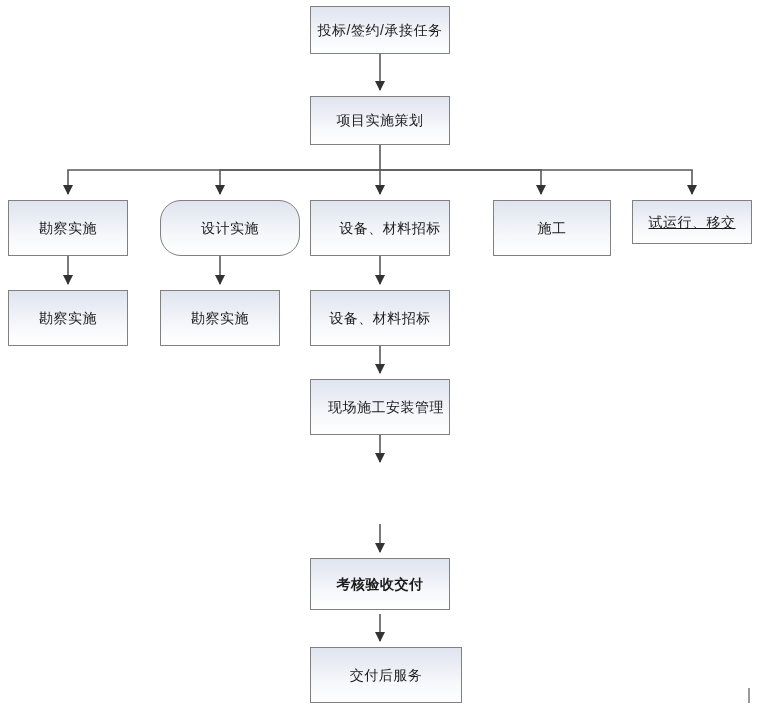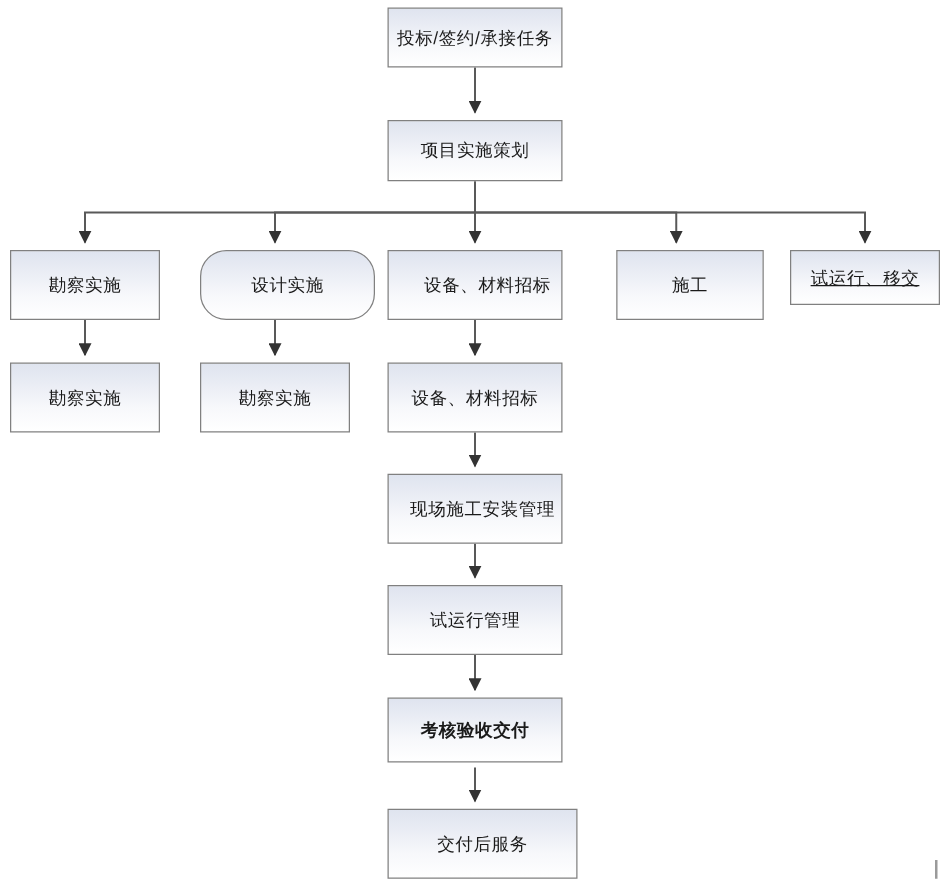--- a/index.html
+++ b/index.html
@@ -89,18 +89,17 @@
   <div class="node" style="left: 310px; top: 96px; width: 140px; height: 49px;">项目实施策划</div>
   <div class="node" style="left: 8px; top: 200px; width: 120px; height: 56px;">勘察实施</div>
   <div class="node" style="left: 160px; top: 200px; width: 140px; height: 56px; border-radius: 21px;">设计实施</div>
   <div class="node" style="left: 310px; top: 200px; width: 140px; height: 56px; padding-left: 20px;">设备、材料招标</div>
   <div class="node" style="left: 493px; top: 200px; width: 118px; height: 56px;">施工</div>
   <div class="node" style="left: 632px; top: 200px; width: 120px; height: 44px; text-decoration: underline;">试运行、移交</div>
   <div class="node" style="left: 8px; top: 290px; width: 120px; height: 56px;">勘察实施</div>
   <div class="node" style="left: 160px; top: 290px; width: 120px; height: 56px;">勘察实施</div>
   <div class="node" style="left: 310px; top: 290px; width: 140px; height: 56px;">设备、材料招标</div>
   <div class="node" style="left: 310px; top: 379px; width: 140px; height: 56px; padding-left: 12px;">现场施工安装管理</div>
-  <div class="node" style="left: 310px; top: 468px; width: 140px; height: 56px;">试运行管理</div>
   <div class="node" style="left: 310px; top: 558px; width: 140px; height: 52px; font-weight: bold;">考核验收交付</div>
   <div class="node" style="left: 310px; top: 647px; width: 152px; height: 56px;">交付后服务</div>
 
   <div class="corner-mark" style="left:748px; top:688px; height:15px;"></div>
 </div>
 
 </body></html>

